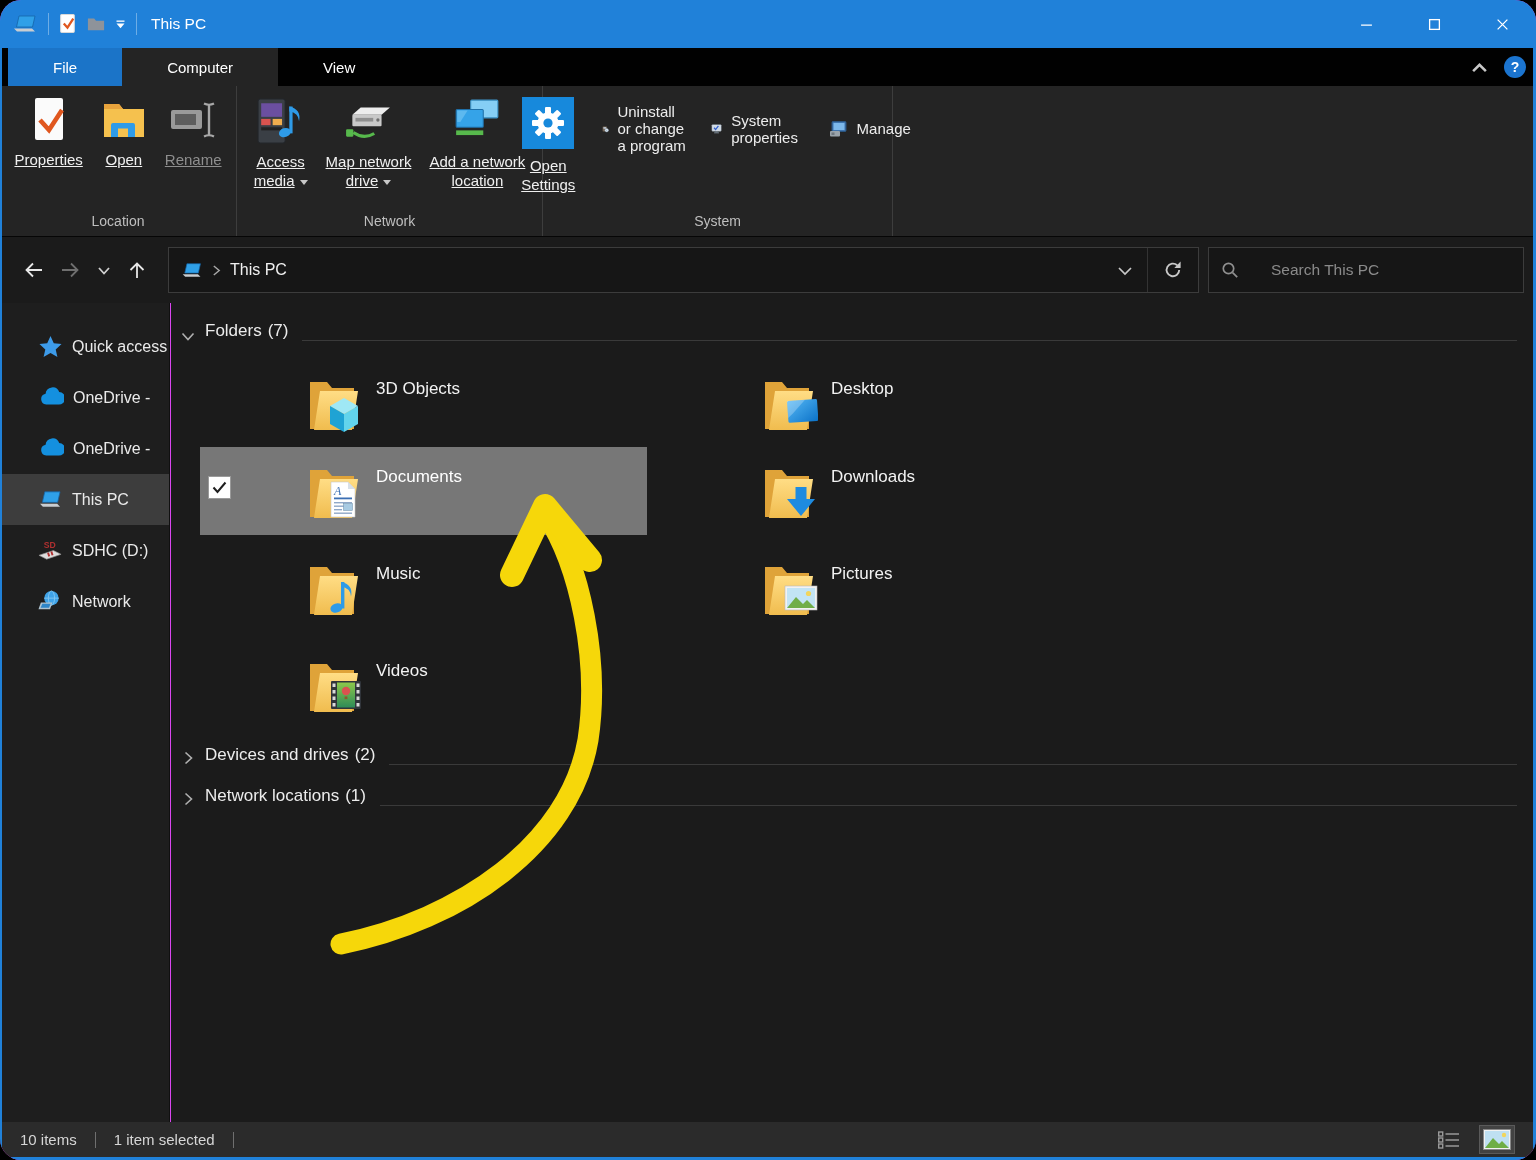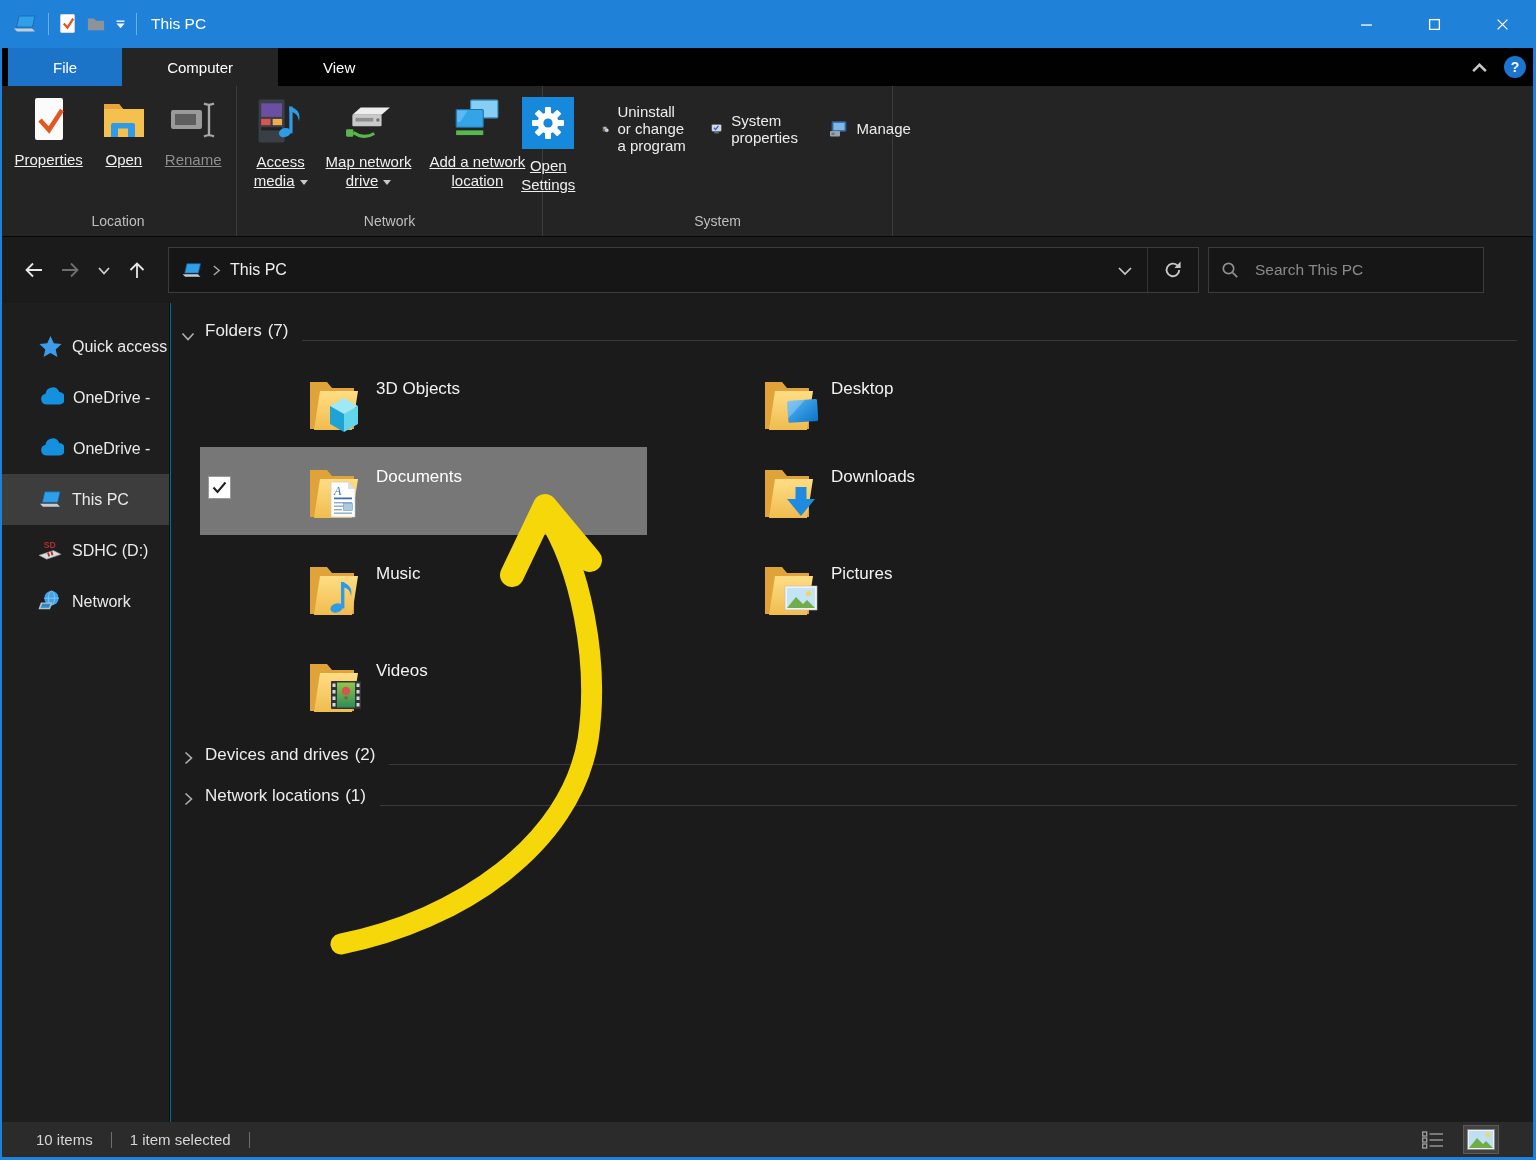--- a/index.html
+++ b/index.html
@@ -1,17 +1,17 @@
 <!DOCTYPE html>
 <html><head>
 <meta charset="utf-8">
 <style>
   html,body{margin:0;padding:0;background:#000;}
-  .window{position:relative;width:1536px;height:1160px;background:#0369a1;
-    font-family:"Liberation Sans",sans-serif;overflow:hidden;-webkit-font-smoothing:antialiased;}
+  .window{position:relative;width:1536px;height:1160px;background:#d946ef;
+    font-family:"Liberation Sans",sans-serif;overflow:hidden;border-radius:21px;-webkit-font-smoothing:antialiased;}
   .abs{position:absolute;}
 
   
   .titlebar{left:0;top:0;width:1536px;height:48px;background:#2081D9;display:flex;align-items:center;}
   .qat{display:flex;align-items:center;gap:10px;padding-left:12px;}
   .qat-sep{width:1px;height:22px;background:rgba(255,255,255,.35);}
   .win-title{color:#fff;font-size:15.5px;margin-left:14px;}
   .caption{margin-left:auto;display:flex;height:48px;}
   .cap-btn{width:68px;height:48px;display:flex;align-items:center;justify-content:center;}
 
@@ -41,22 +41,22 @@
   
   .navbar{left:0;top:237px;width:1536px;height:66px;background:#1b1b1b;display:flex;align-items:center;}
   .nav-btn{display:flex;align-items:center;justify-content:center;width:38px;height:40px;}
   .addressbar{display:flex;align-items:center;width:1031px;height:46px;margin-left:12px;background:#161616;
     border:1px solid #3C3C3C;box-sizing:border-box;}
   .crumb{display:flex;align-items:center;gap:9px;padding:0 10px 0 12px;height:100%;}
   .crumb-text{color:#F0F0F0;font-size:16px;}
   .addr-right{margin-left:auto;display:flex;align-items:center;height:100%;}
   .addr-btn{width:44px;height:100%;display:flex;align-items:center;justify-content:center;}
   .addr-sep{width:1px;height:100%;background:#333;}
-  .searchbox{display:flex;align-items:center;width:276px;height:46px;margin-left:9px;background:#161616;
-    border:1px solid #3C3C3C;box-sizing:border-box;padding:0 12px;gap:14px;}
+  .searchbox{display:flex;align-items:center;width:316px;height:46px;margin-left:9px;background:#161616;
+    border:1px solid #3C3C3C;box-sizing:border-box;padding:0 12px;gap:30px;}
   .searchbox input{flex:1;background:transparent;border:none;outline:none;color:#ddd;font-size:15.5px;
     font-family:"Liberation Sans",sans-serif;}
   .searchbox input::placeholder{color:#8a8a8a;}
 
   
   .main{left:0;top:303px;width:1536px;height:819px;}
   .sidebar{position:absolute;left:0;top:0;width:170px;height:819px;background:#1e1e1e;
     border-right:1px solid #101010;box-sizing:border-box;padding-top:18px;overflow:hidden;}
   .side-item{display:flex;align-items:center;height:51px;padding-left:38px;gap:9px;color:#EAEAEA;
     font-size:16px;white-space:nowrap;}
@@ -72,21 +72,21 @@
   .tile{position:absolute;width:447px;height:88px;}
   .tile.selected{background:#777777;}
   .tile .ticon{position:absolute;left:105px;top:14px;}
   .tile .tlabel{position:absolute;left:176px;top:20px;font-size:17px;color:#F2F2F2;}
   .tile.selected .tlabel{color:#fff;}
   .checkbox{position:absolute;left:8px;top:29px;width:23px;height:23px;background:#fff;
     border:1px solid #9a9a9a;box-sizing:border-box;display:flex;align-items:center;justify-content:center;}
 
   
   .statusbar{left:0;top:1122px;width:1536px;height:35px;background:#2B2B2B;display:flex;align-items:center;
-    padding:0 36px;box-sizing:border-box;gap:18px;color:#D6D6D6;font-size:15px;}
+    padding:0 20px;box-sizing:border-box;gap:18px;color:#D6D6D6;font-size:15px;}
   .st-sep{width:1px;height:16px;background:#6F6F6F;}
   .st-right{margin-left:auto;display:flex;align-items:center;gap:16px;padding-right:2px;}
   .view-btn{display:flex;align-items:center;justify-content:center;padding:3px;}
   .view-btn.active{background:#424242;outline:1px solid #5a5a5a;}
 
   
   .edge-l{left:0;top:48px;width:2px;height:1112px;background:#2081D9;z-index:40;}
   .edge-r{left:1533px;top:48px;width:3px;height:1112px;background:#2081D9;z-index:40;}
   .edge-b{left:0;top:1157px;width:1536px;height:3px;background:#2081D9;z-index:40;}
 

